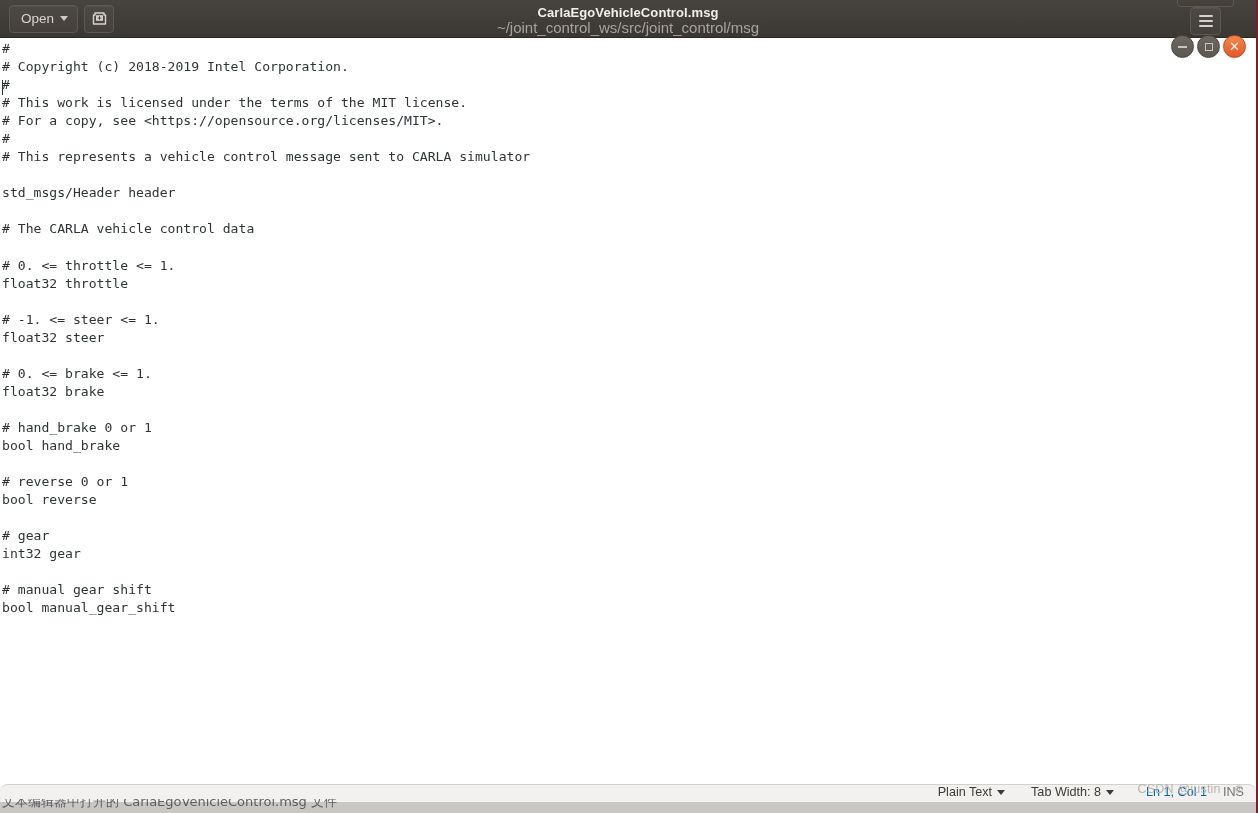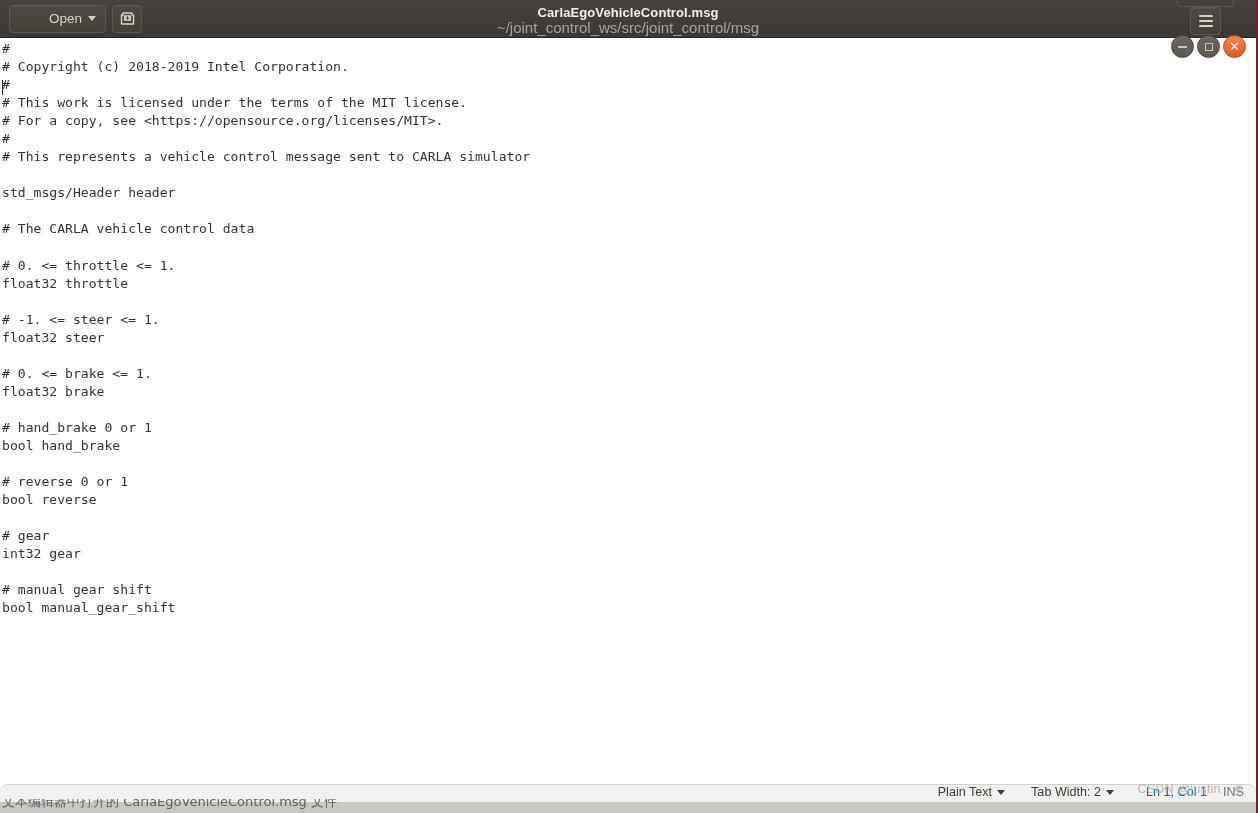--- a/index.html
+++ b/index.html
@@ -68,21 +68,21 @@
     justify-content: center;
     box-sizing: border-box;
     cursor: default;
     box-shadow: 0 1px 0 rgba(255,255,255,0.05) inset;
   }
   .btn-open {
     padding: 0 9px 0 11px;
     gap: 6px;
     min-width: 66px;
   }
-  .btn-open .lbl { color: #d9d5ce; margin-left: 28px; }
+  .btn-open .lbl { color: #d9d5ce; }
   .caret {
     width: 0; height: 0;
     border-left: 4.5px solid transparent;
     border-right: 4.5px solid transparent;
     border-top: 5px solid #cfcbc4;
     display: inline-block;
   }
   .btn-icon {
     width: 30px;
     padding: 0;
@@ -388,21 +388,21 @@
 bool manual_gear_shift
 </pre>
   </div>
 
   <div class="statusbar">
     <div class="sb-item">
       <span>Plain Text</span>
       <span class="sb-caret"></span>
     </div>
     <div class="sb-item">
-      <span>Tab Width: 2</span>
+      <span>Tab Width: 8</span>
       <span class="sb-caret"></span>
     </div>
     <div class="sb-pos">Ln 1, Col 1</div>
     <div class="sb-ins">INS</div>
 
     <div class="watermark">
       <span>CSDN @justin</span>
       <span class="wm-mark">®</span>
     </div>
   </div>

